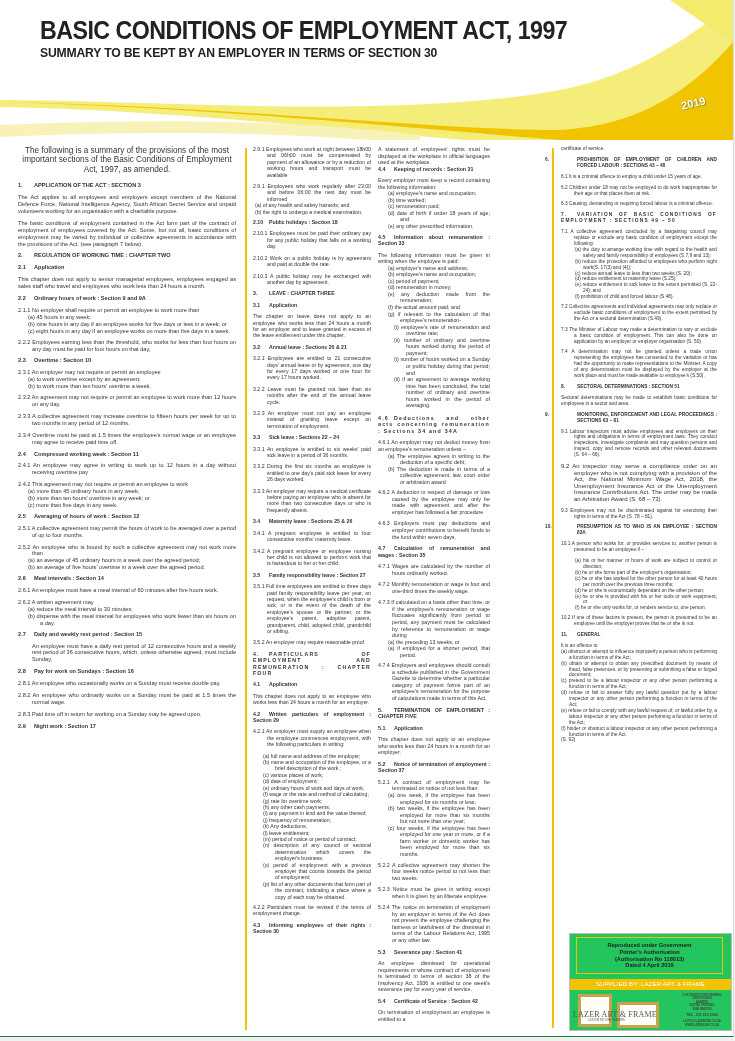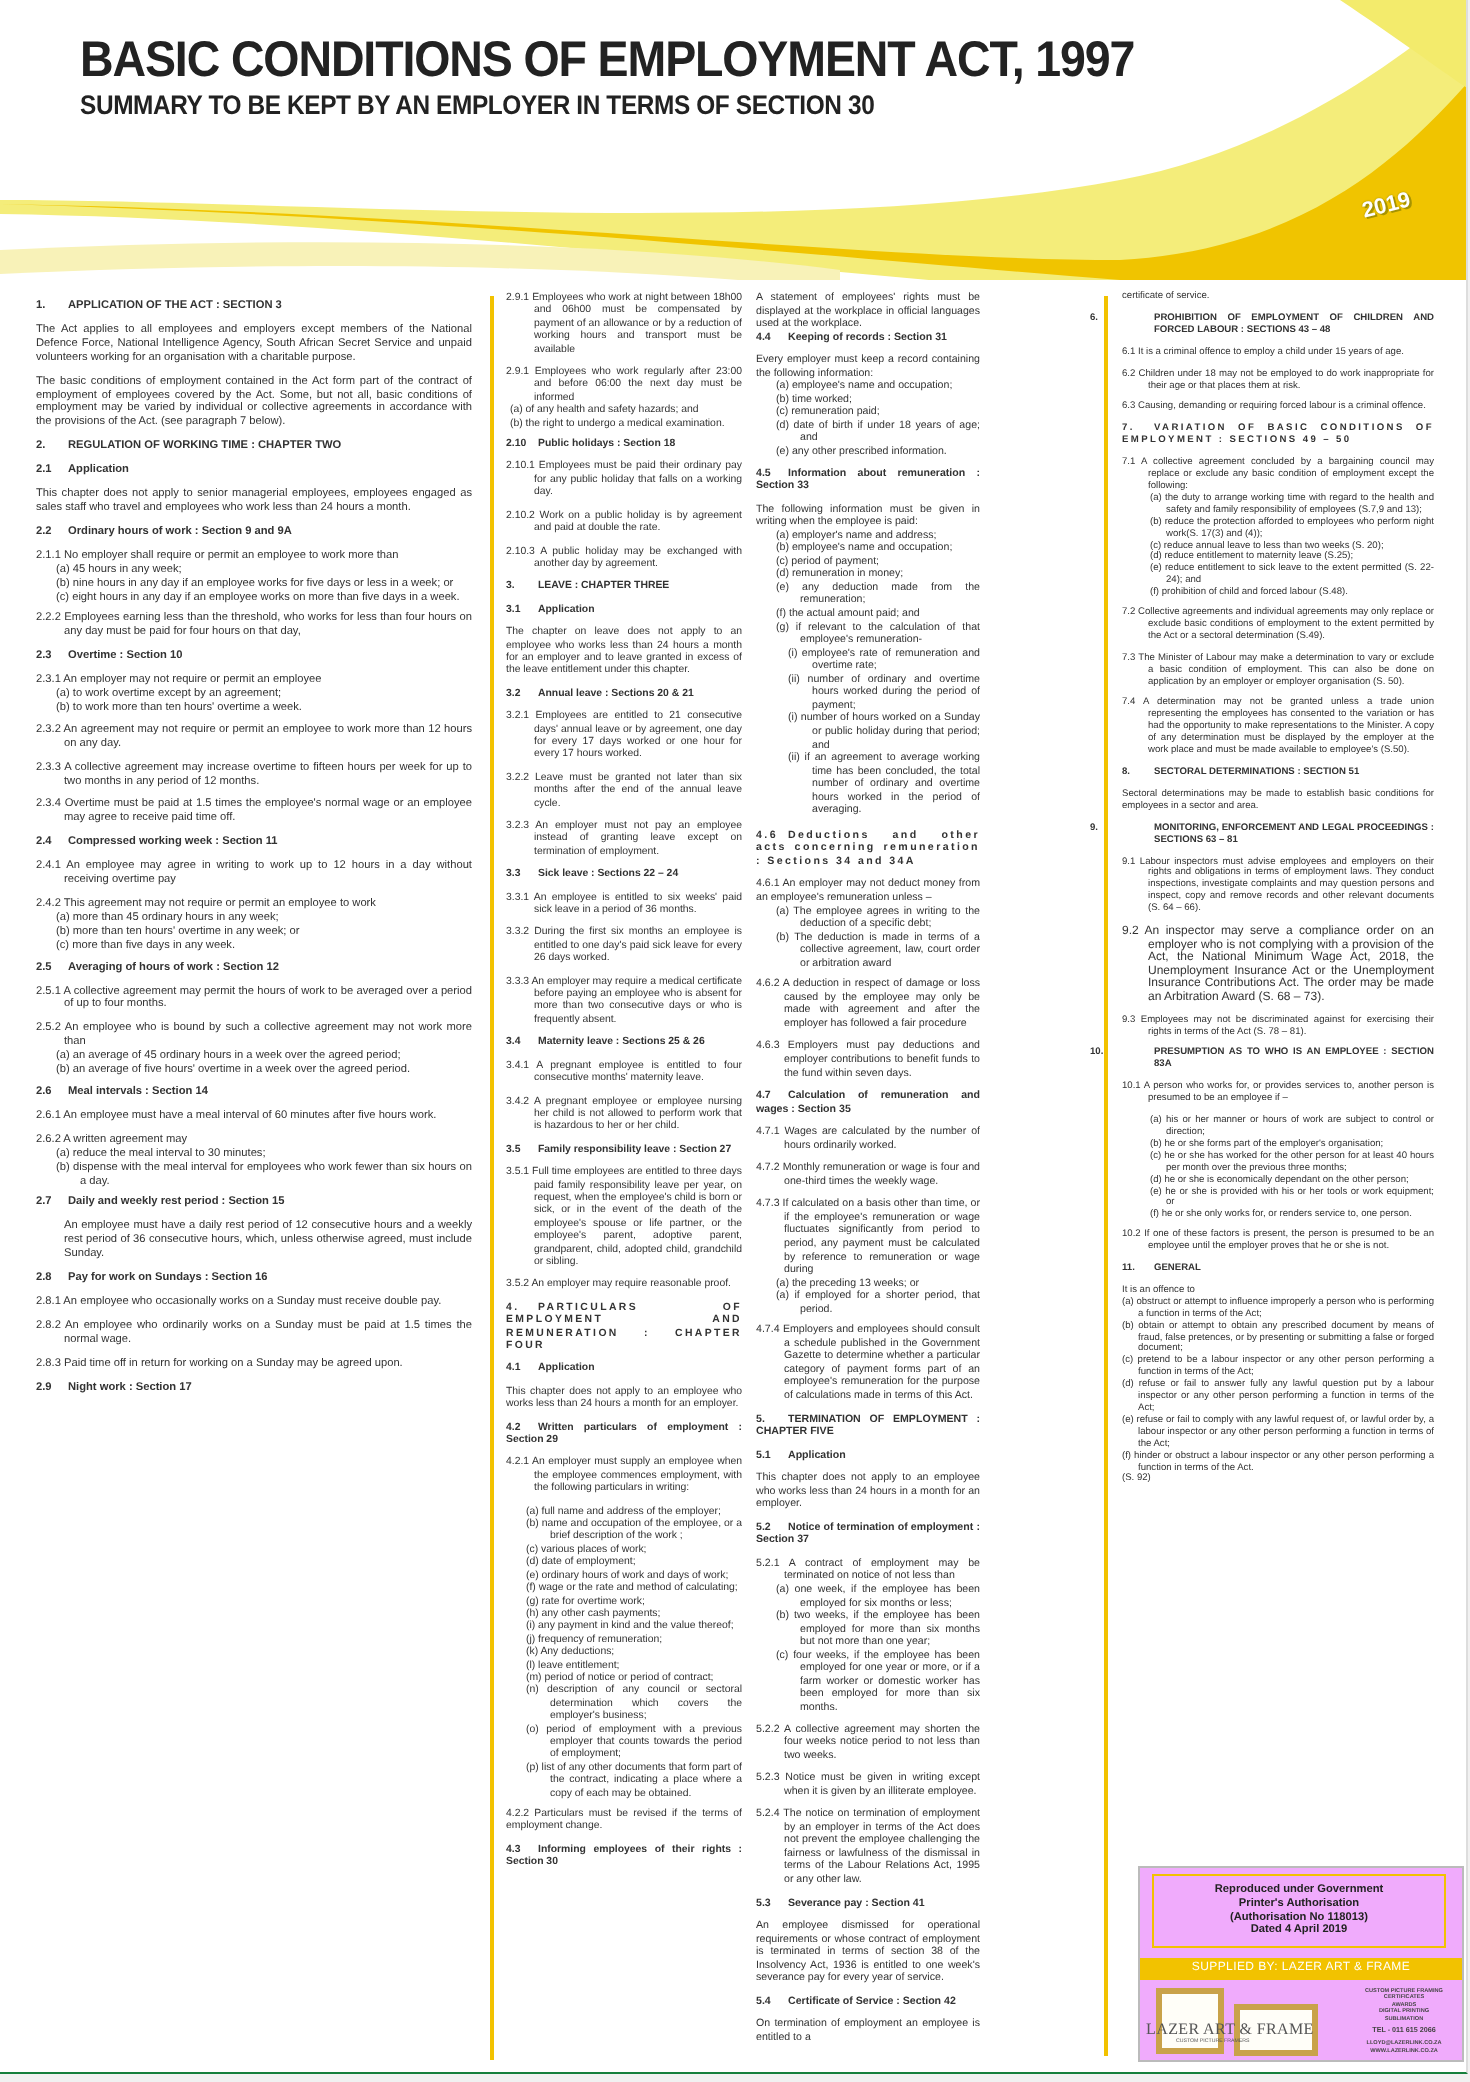--- a/index.html
+++ b/index.html
@@ -19,21 +19,21 @@
   p { margin:0 0 5px 0; }
   .h { font-weight:bold; margin:4px 0 5px 0; }
   .h .n { display:inline-block; width:16px; }
   .sp { letter-spacing:1.2px; }
   .item { padding-left:14px; text-indent:-14px; margin-bottom:5px; }
   .li { padding-left:22px; text-indent:-12px; margin:0; }
   .li2 { padding-left:28px; text-indent:-12px; margin:0; }
   .gap { height:4px; }
   .c4 .item { padding-left:13px; text-indent:-13px; }
   .c4 .li { padding-left:22px; text-indent:-8px; }
-  .auth { position:absolute; left:569px; top:933px; width:161px; height:96px; border:1px solid #bbb; background:#f0abfc; }
+  .auth { position:absolute; left:569px; top:933px; width:161px; height:96px; border:1px solid #bbb; background:#22c55e; }
   .auth-box { position:absolute; left:6px; top:3px; width:147px; height:37px; border:1px solid #f2c200; text-align:center; font-weight:bold; font-size:5.6px; line-height:6.8px; color:#222; padding-top:4px; box-sizing:border-box; }
   .supplied { position:absolute; left:0; top:45px; width:161px; height:11px; background:#f2c200; color:#fff; font-size:6px; line-height:11px; text-align:center; letter-spacing:0.2px; }
   .frame { position:absolute; border:3px solid #c9a24a; background:#fffef8; box-sizing:border-box; }
   .logo-name { position:absolute; left:3px; top:76px; font-family:"Liberation Serif", serif; font-size:8px; color:#555; white-space:nowrap; letter-spacing:0.2px; }
   .logo-sub { position:absolute; left:18px; top:85px; font-size:2.6px; color:#555; white-space:nowrap; }
   .contact { position:absolute; left:104px; top:60px; width:56px; text-align:center; font-size:2.8px; line-height:3.4px; font-weight:bold; color:#444; }
   .tel { margin-top:3px; font-size:3.6px; }
 </style>
 </head>
 <body>
@@ -50,20 +50,21 @@
   </svg>
 
   <h1 class="title">BASIC CONDITIONS OF EMPLOYMENT ACT, 1997</h1>
   <h2 class="subtitle">SUMMARY TO BE KEPT BY AN EMPLOYER IN TERMS OF SECTION 30</h2>
   <div class="year">2019</div>
 
   <div class="divider" style="left:245px; top:148px; height:882px;"></div>
   <div class="divider" style="left:552px; top:148px; height:880px;"></div>
 
   <div class="col c1">
+    <p class="intro">The following is a summary of the provisions of the most important sections of the Basic Conditions of Employment Act, 1997, as amended.</p>
     <div class="h"><span class="n">1.</span><span>APPLICATION OF THE ACT : SECTION 3</span></div>
     <p>The Act applies to all employees and employers except members of the National Defence Force, National Intelligence Agency, South African Secret Service and unpaid volunteers working for an organisation with a charitable purpose.</p>
     <p>The basic conditions of employment contained in the Act form part of the contract of employment of employees covered by the Act.  Some, but not all, basic conditions of employment may be varied by individual or collective agreements in accordance with the provisions of the Act. (see paragraph 7 below).</p>
     <div class="h"><span class="n">2.</span><span>REGULATION OF WORKING TIME : CHAPTER TWO</span></div>
     <div class="h"><span class="n">2.1</span><span>Application</span></div>
     <p>This chapter does not apply to senior managerial employees, employees engaged as sales staff who travel and employees who work less than 24 hours a month.</p>
     <div class="h"><span class="n">2.2</span><span>Ordinary hours of work : Section 9 and 9A</span></div>
     <div class="item" style="margin-bottom:0"><span>2.1.1 No employer shall require or permit an employee to work more than</span></div>
     <p class="li">(a) 45 hours in any week;</p>
     <p class="li">(b) nine hours in any day if an employee works for five days or less in a week; or</p>

